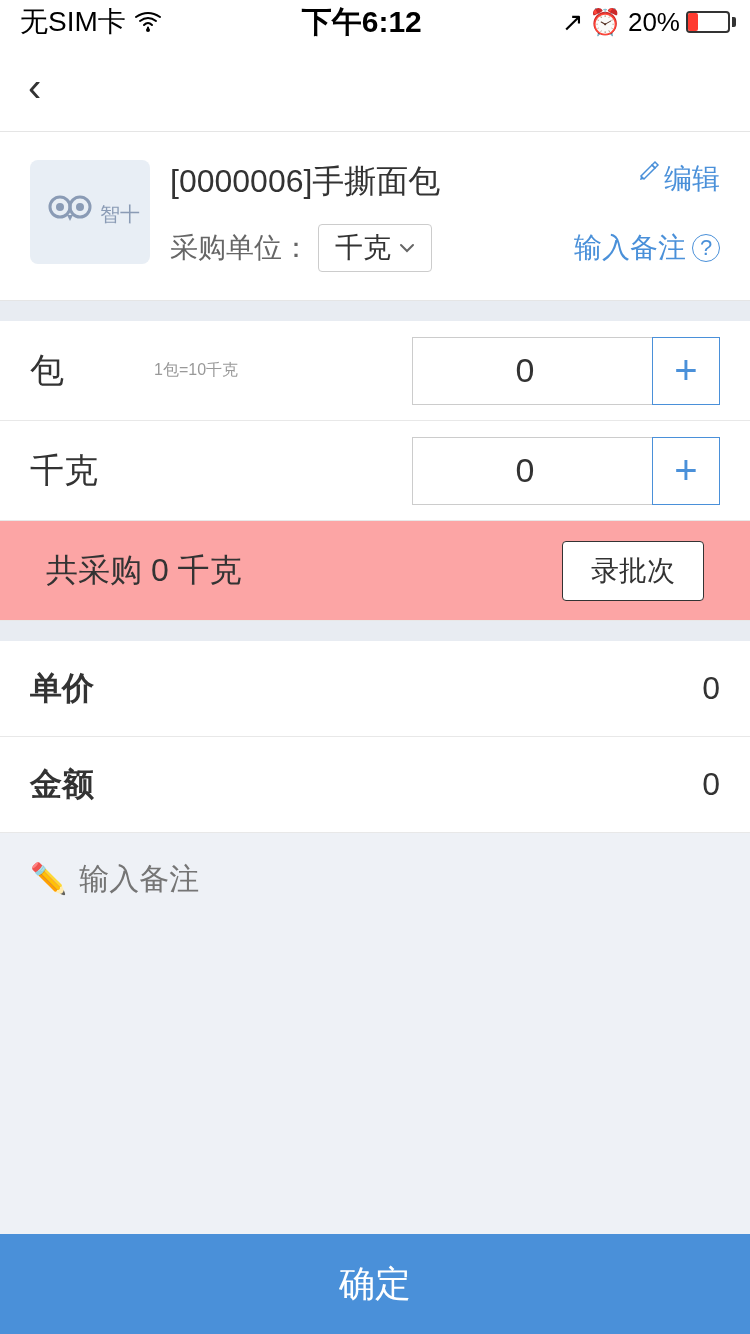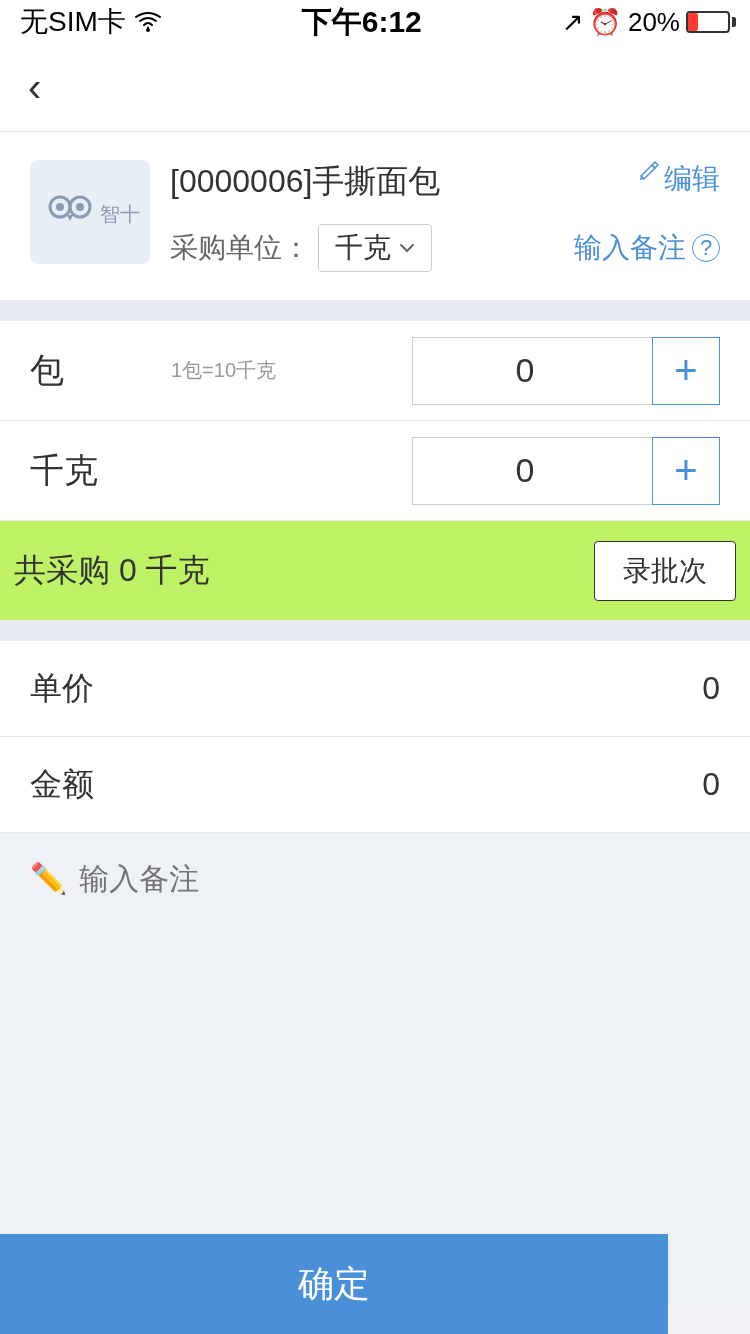--- a/index.html
+++ b/index.html
@@ -184,23 +184,23 @@
       padding: 0 30px;
       height: 100px;
       border-bottom: 1px solid #e8e8e8;
     }
     .input-row-label {
       font-size: 34px;
       color: #333;
       min-width: 120px;
     }
     .input-row-sublabel {
-      font-size: 20px;
+      font-size: 16px;
       color: #999;
-      margin-left: 21px;
+      margin-left: 4px;
       text-align: center;
     }
     .input-row-spacer {
       flex: 1;
     }
     .input-field-wrapper {
       display: flex;
       align-items: center;
       gap: 0;
     }
@@ -224,23 +224,23 @@
       justify-content: center;
       font-size: 40px;
       color: #4a90d9;
       cursor: pointer;
     }
 
     
     .total-row {
       display: flex;
       align-items: center;
-      padding: 0 14px;
+      padding: 0 46px;
       height: 100px;
-      background: #bef264;
+      background: #fca5a5;
       border-bottom: 1px solid #e8e8e8;
     }
     .total-text {
       font-size: 32px;
       color: #333;
       flex: 1;
     }
     .batch-btn {
       border: 1px solid #333;
       padding: 10px 28px;
@@ -260,20 +260,21 @@
       display: flex;
       align-items: center;
       padding: 0 30px;
       height: 96px;
       border-bottom: 1px solid #e8e8e8;
     }
     .price-row-label {
       font-size: 32px;
       color: #333;
       flex: 1;
+      font-weight: bold;
     }
     .price-row-value {
       font-size: 32px;
       color: #333;
     }
 
     
     .remark-section {
       background: #eef1f6;
       padding: 28px 30px;
@@ -300,21 +301,21 @@
       background: #eef1f6;
       flex: 1;
       min-height: 320px;
     }
 
     
     .confirm-btn {
       position: fixed;
       bottom: 0;
       left: 0;
-      width: 668px;
+      width: 750px;
       height: 100px;
       background: #4a90d9;
       display: flex;
       align-items: center;
       justify-content: center;
       font-size: 36px;
       color: #fff;
       cursor: pointer;
       border: none;
     }

